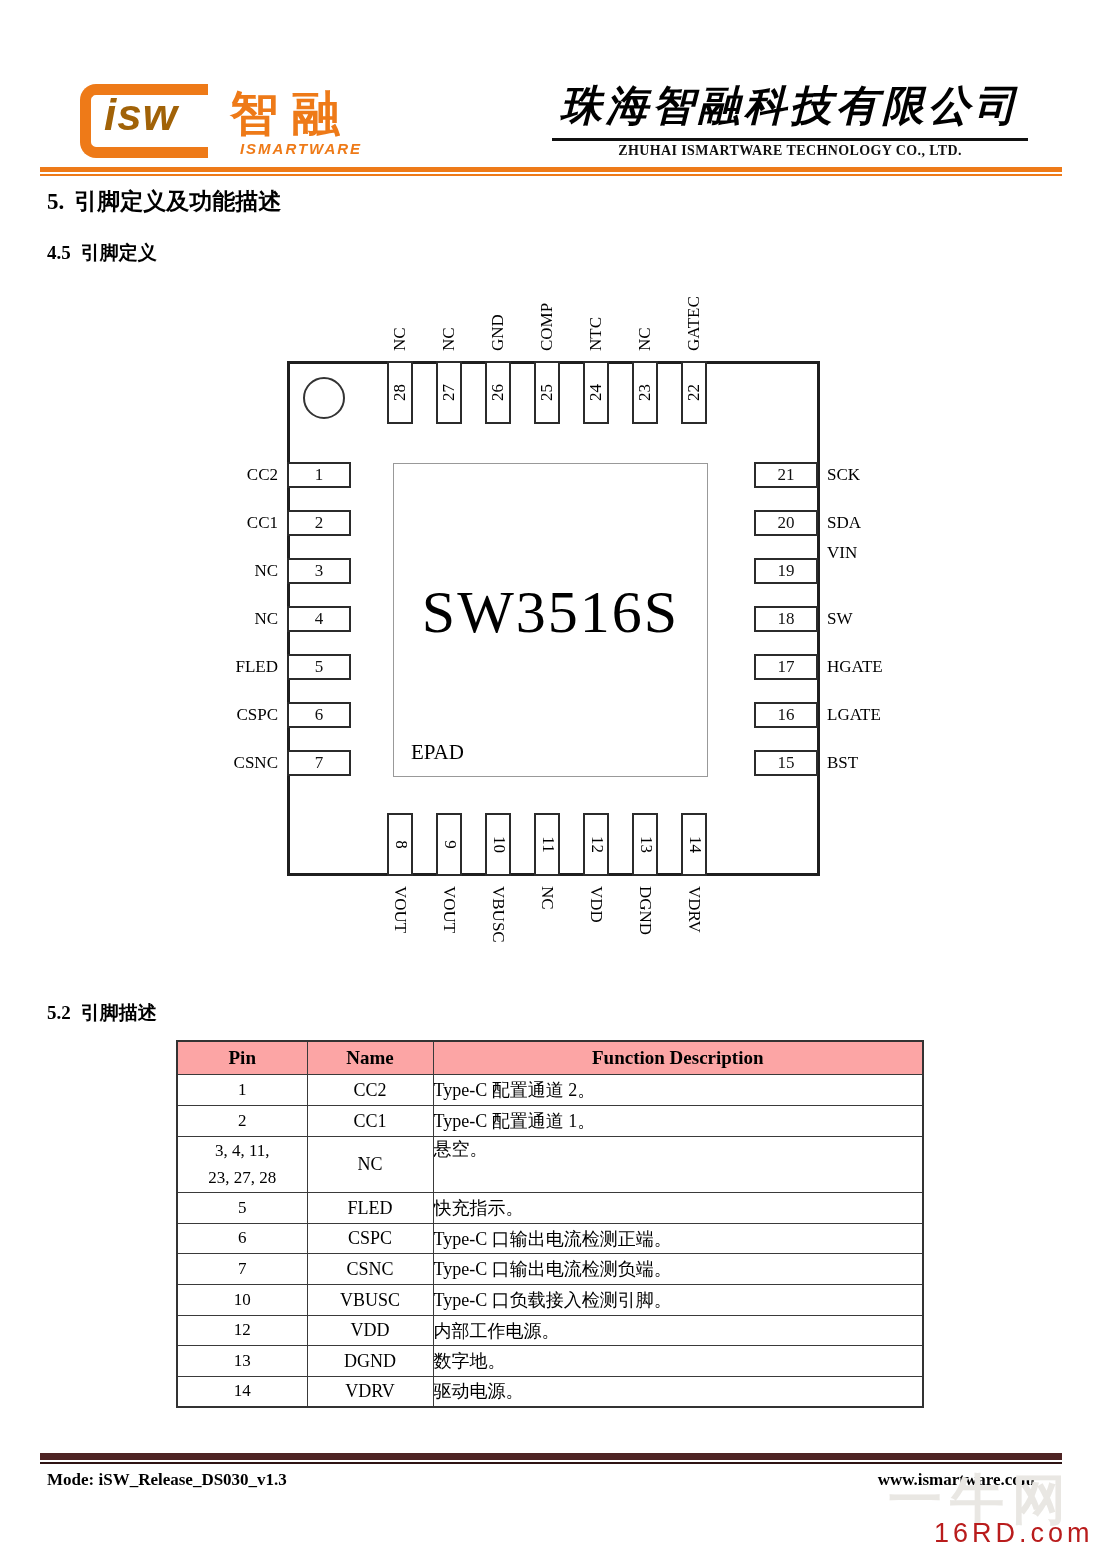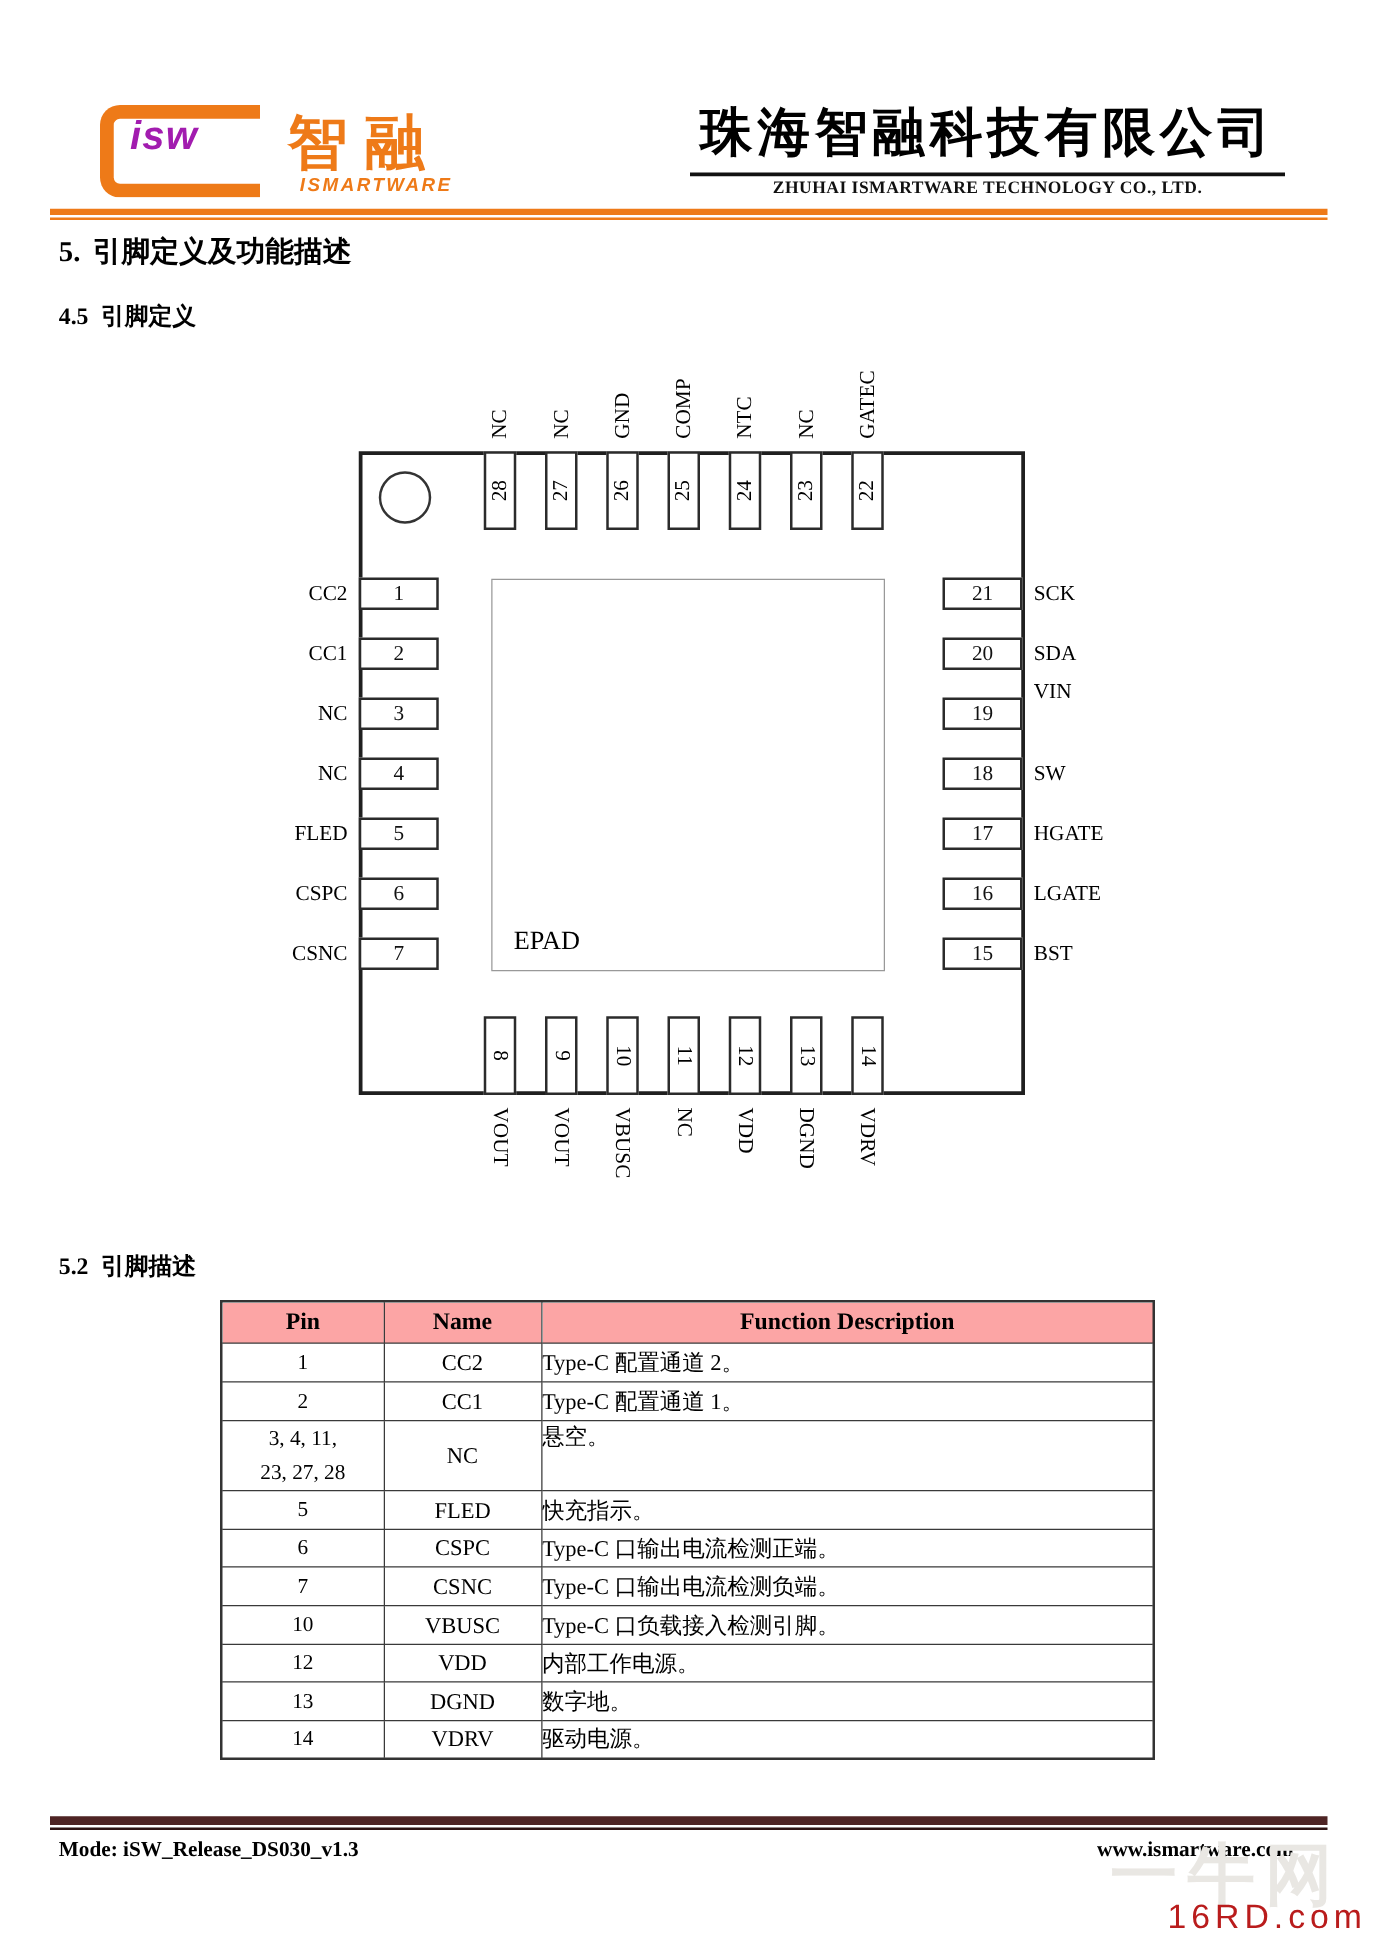--- a/index.html
+++ b/index.html
@@ -8,35 +8,35 @@
     font-family:"Liberation Serif","DejaVu Serif",serif;color:#111;
   }
   
   #logo{position:absolute;left:78px;top:82px;width:320px;height:90px;}
   #logo-bracket{
     position:absolute;left:2px;top:2px;width:128px;height:74px;
     border:11px solid #EE7A18;border-right:none;border-radius:16px 0 0 16px;box-sizing:border-box;
   }
   #logo-isw{
     position:absolute;left:26px;top:8px;font-family:"Liberation Sans","DejaVu Sans",sans-serif;
-    font-style:italic;font-weight:bold;font-size:32px;color:#a21caf;letter-spacing:1px;
+    font-style:italic;font-weight:bold;font-size:44px;color:#a16207;letter-spacing:1px;
   }
   #logo-cn{
     position:absolute;left:152px;top:0px;font-weight:bold;font-size:48px;color:#EE7A18;
     letter-spacing:14px;font-family:"Liberation Sans","DejaVu Sans",sans-serif;white-space:nowrap;
   }
   #logo-en{
     position:absolute;left:150px;top:58px;width:146px;text-align:center;
     font-family:"Liberation Sans","DejaVu Sans",sans-serif;font-style:italic;font-weight:bold;
     font-size:15px;color:#EE7A18;letter-spacing:2px;
   }
   #company{position:absolute;left:525px;top:78px;width:530px;text-align:center;}
   #company-cn{
     display:inline-block;font-size:42px;font-weight:bold;color:#000;letter-spacing:4px;
-    border-bottom:3px solid #111;padding:0 8px 4px 8px;white-space:nowrap;
+    border-bottom:3px solid #111;padding:0 8px 4px 8px;white-space:nowrap;font-style:italic;
   }
   #company-en{margin-top:2px;font-size:14px;font-weight:bold;color:#111;letter-spacing:0.4px;}
   .orange-rule{position:absolute;left:40px;width:1022px;}
   #rule-thick{top:167px;height:5px;background:#EE7A18;}
   #rule-thin{top:174px;height:2px;background:#EE7A18;}
   
   .heading{position:absolute;left:47px;font-weight:bold;color:#000;white-space:nowrap;}
   #h5{top:186px;font-size:23px;}
   #h51{top:240px;font-size:19px;}
   #h52{top:1000px;font-size:19px;}
@@ -118,20 +118,21 @@
     <span class="hnum">5.</span><span>引脚定义及功能描述</span>
   </div>
   <div id="h51" class="heading">
     <span class="hnum">4.5</span><span>引脚定义</span>
   </div>
 
   <div id="chip-diagram">
     <div id="chip-body"></div>
     <div id="pin1-circle"></div>
     <div id="epad-box"></div>
+    <div id="chip-part">SW3516S</div>
     <div id="epad-label">EPAD</div>
 
   <div class="pinbox" style="left: 387px; top: 361px; width: 26px; height: 63px;"></div>
       <div class="rot rot-ccw" style="left: 370px; top: 382px; width: 60px; height: 21px; text-align: center;">28</div>
       <div class="rot rot-ccw" style="left: 350px; top: 291px; width: 100px; height: 20px; text-align: left;">NC</div>
       <div class="pinbox" style="left: 436px; top: 361px; width: 26px; height: 63px;"></div>
       <div class="rot rot-ccw" style="left: 419px; top: 382px; width: 60px; height: 21px; text-align: center;">27</div>
       <div class="rot rot-ccw" style="left: 399px; top: 291px; width: 100px; height: 20px; text-align: left;">NC</div>
       <div class="pinbox" style="left: 485px; top: 361px; width: 26px; height: 63px;"></div>
       <div class="rot rot-ccw" style="left: 468px; top: 382px; width: 60px; height: 21px; text-align: center;">26</div>

